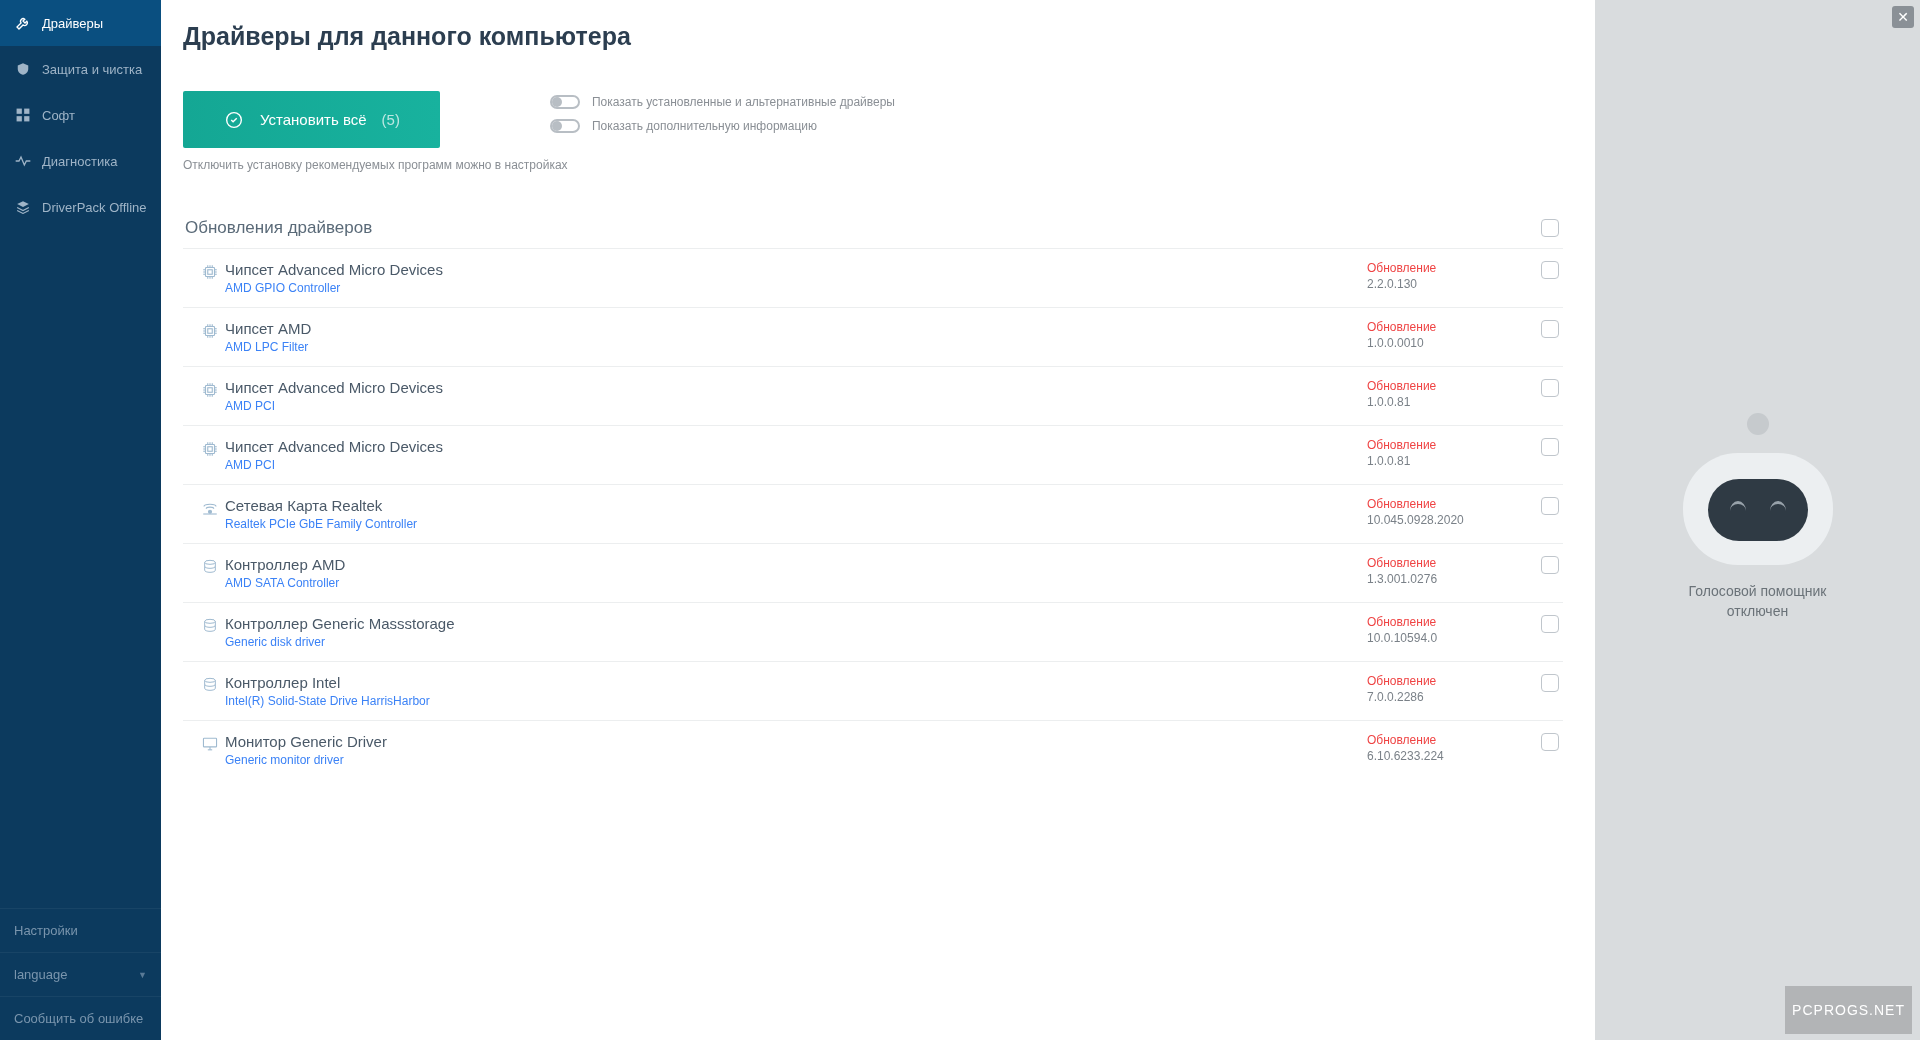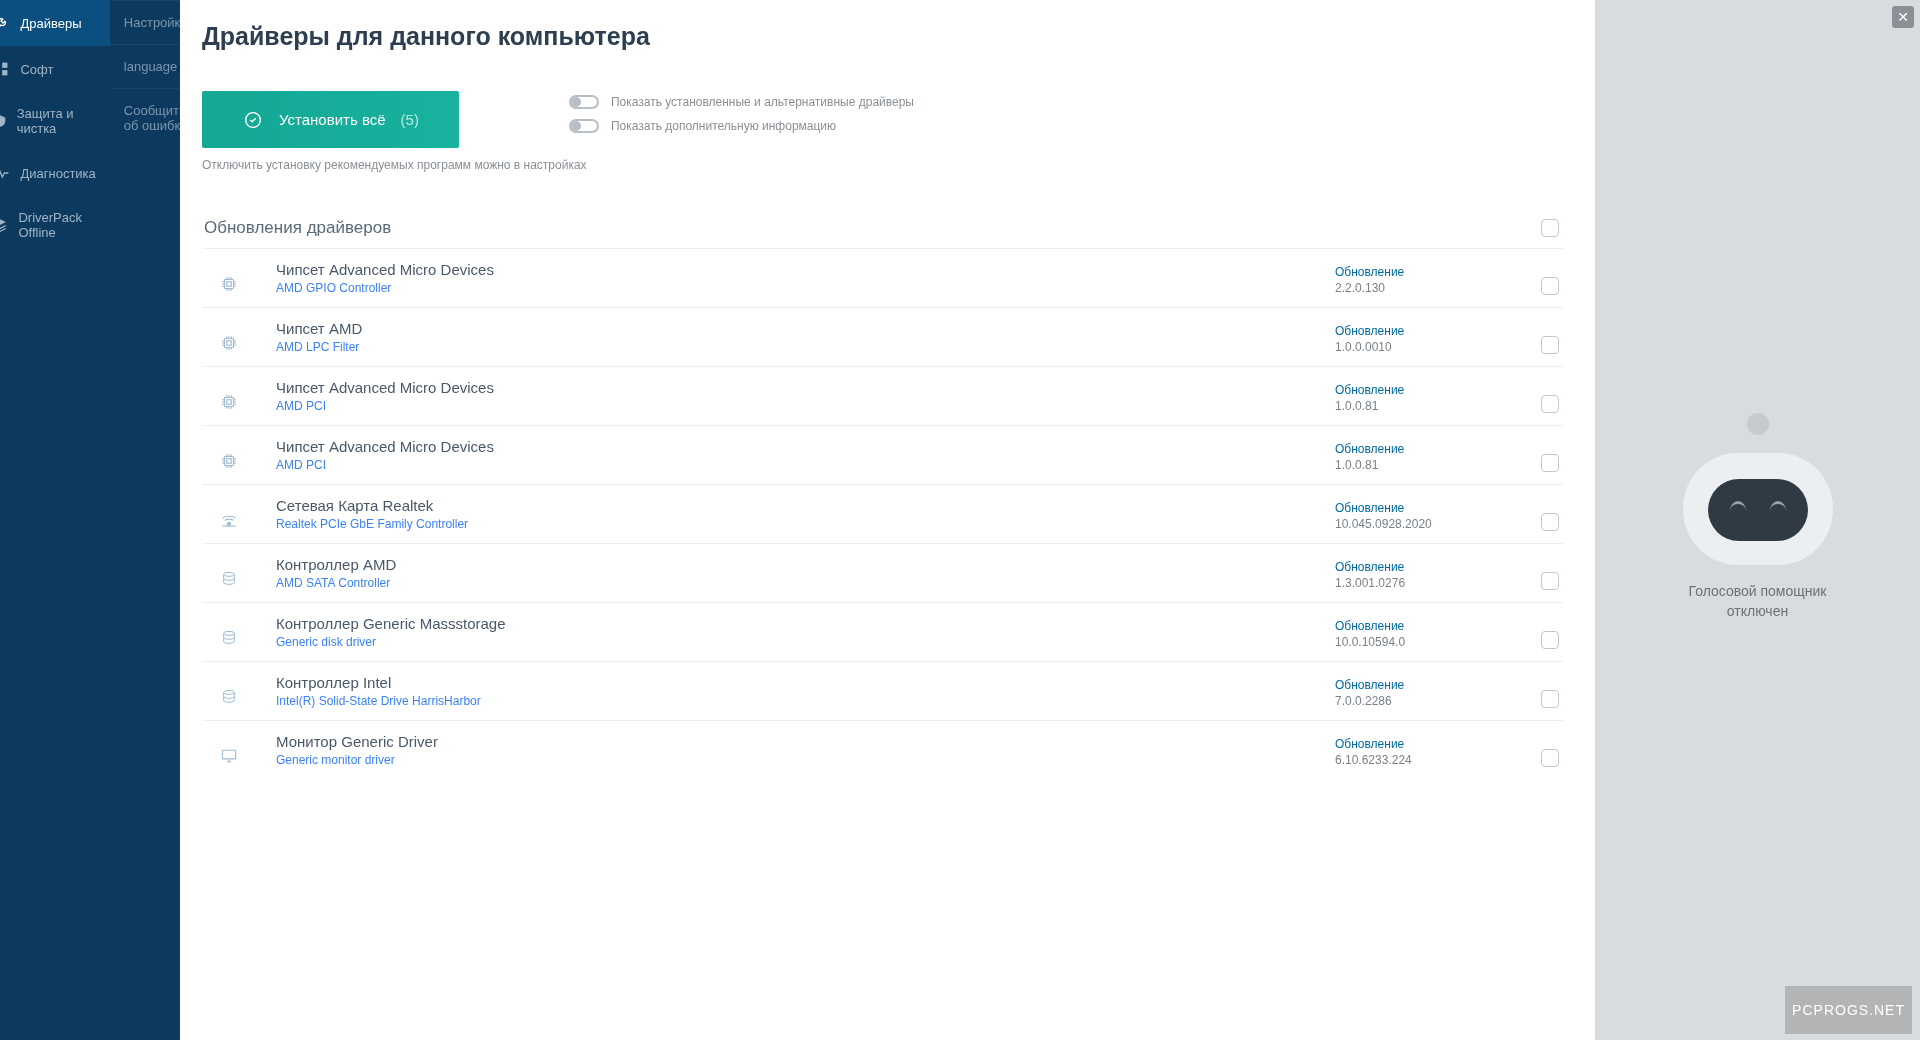--- a/index.html
+++ b/index.html
@@ -5,26 +5,25 @@
 * { margin: 0; padding: 0; box-sizing: border-box; }
 body {
   font-family: "Segoe UI", Arial, sans-serif;
   display: flex;
   height: 100vh;
   width: 100vw;
   overflow: hidden;
   background: #fff;
 }
 .sidebar {
-  width: 180px;
+  width: 161px;
   background: #0c3a5e;
   display: flex;
-  flex-direction: row;
+  flex-direction: column;
   flex-shrink: 0;
-  justify-content: center;
 }
 .sidebar-top { flex: 1; }
 .sidebar-item {
   display: flex;
   align-items: center;
   padding: 14px 14px;
   color: #9fb4c7;
   font-size: 13px;
   cursor: pointer;
 }
@@ -140,24 +139,24 @@
 .checkbox {
   width: 18px;
   height: 18px;
   border: 1px solid #c0c6cc;
   border-radius: 4px;
   background: #fff;
   flex-shrink: 0;
 }
 .driver-row {
   display: flex;
-  align-items: flex-end;
+  align-items: flex-start;
   padding: 12px 4px 12px 16px;
   border-top: 1px solid #eceeef;
-  gap: 36px;
+  gap: 4px;
 }
 .driver-icon {
   width: 22px;
   height: 22px;
   display: flex;
   align-items: center;
   justify-content: center;
   flex-shrink: 0;
 }
 .driver-info { flex: 1; }
@@ -170,21 +169,21 @@
 .driver-subname {
   font-size: 12px;
   color: #3b82f6;
 }
 .driver-update {
   width: 170px;
   flex-shrink: 0;
 }
 .update-label {
   font-size: 12px;
-  color: #0369a1;
+  color: #ef4444;
   margin-bottom: 2px;
 }
 .update-version {
   font-size: 12px;
   color: #7a8188;
 }
 .right-panel {
   width: 325px;
   background: #d9dcde;
   flex-shrink: 0;
@@ -279,36 +278,36 @@
     <div class="sidebar-item active">
       <span class="icon">
         <svg width="16" height="16" viewBox="0 0 24 24" fill="none" stroke="#fff" stroke-width="2">
             <path d="M14.7 6.3a4 4 0 0 0-5.6 5.6L3 18l3 3 6.1-6.1a4 4 0 0 0 5.6-5.6L15 12l-3-3 2.7-2.7z"></path>
           </svg>
       </span>
       <span>Драйверы</span>
     </div>
     <div class="sidebar-item">
       <span class="icon">
+        <svg width="14" height="16" viewBox="0 0 24 24" fill="#9fb4c7">
+            <path d="M12 2l9 4v6c0 5-4 9-9 10-5-1-9-5-9-10V6l9-4z"></path>
+          </svg>
+      </span>
+      <span>Защита и чистка</span>
+    </div>
+    <div class="sidebar-item">
+      <span class="icon">
         <svg width="14" height="14" viewBox="0 0 24 24" fill="#9fb4c7">
             <rect x="1" y="1" width="9" height="9"></rect>
             <rect x="14" y="1" width="9" height="9"></rect>
             <rect x="1" y="14" width="9" height="9"></rect>
             <rect x="14" y="14" width="9" height="9"></rect>
           </svg>
       </span>
       <span>Софт</span>
-    </div>
-    <div class="sidebar-item">
-      <span class="icon">
-        <svg width="14" height="16" viewBox="0 0 24 24" fill="#9fb4c7">
-            <path d="M12 2l9 4v6c0 5-4 9-9 10-5-1-9-5-9-10V6l9-4z"></path>
-          </svg>
-      </span>
-      <span>Защита и чистка</span>
     </div>
     <div class="sidebar-item">
       <span class="icon">
         <svg width="16" height="12" viewBox="0 0 24 16" fill="none" stroke="#9fb4c7" stroke-width="2">
             <polyline points="1,8 6,8 9,2 14,14 17,8 23,8"></polyline>
           </svg>
       </span>
       <span>Диагностика</span>
     </div>
     <div class="sidebar-item">

